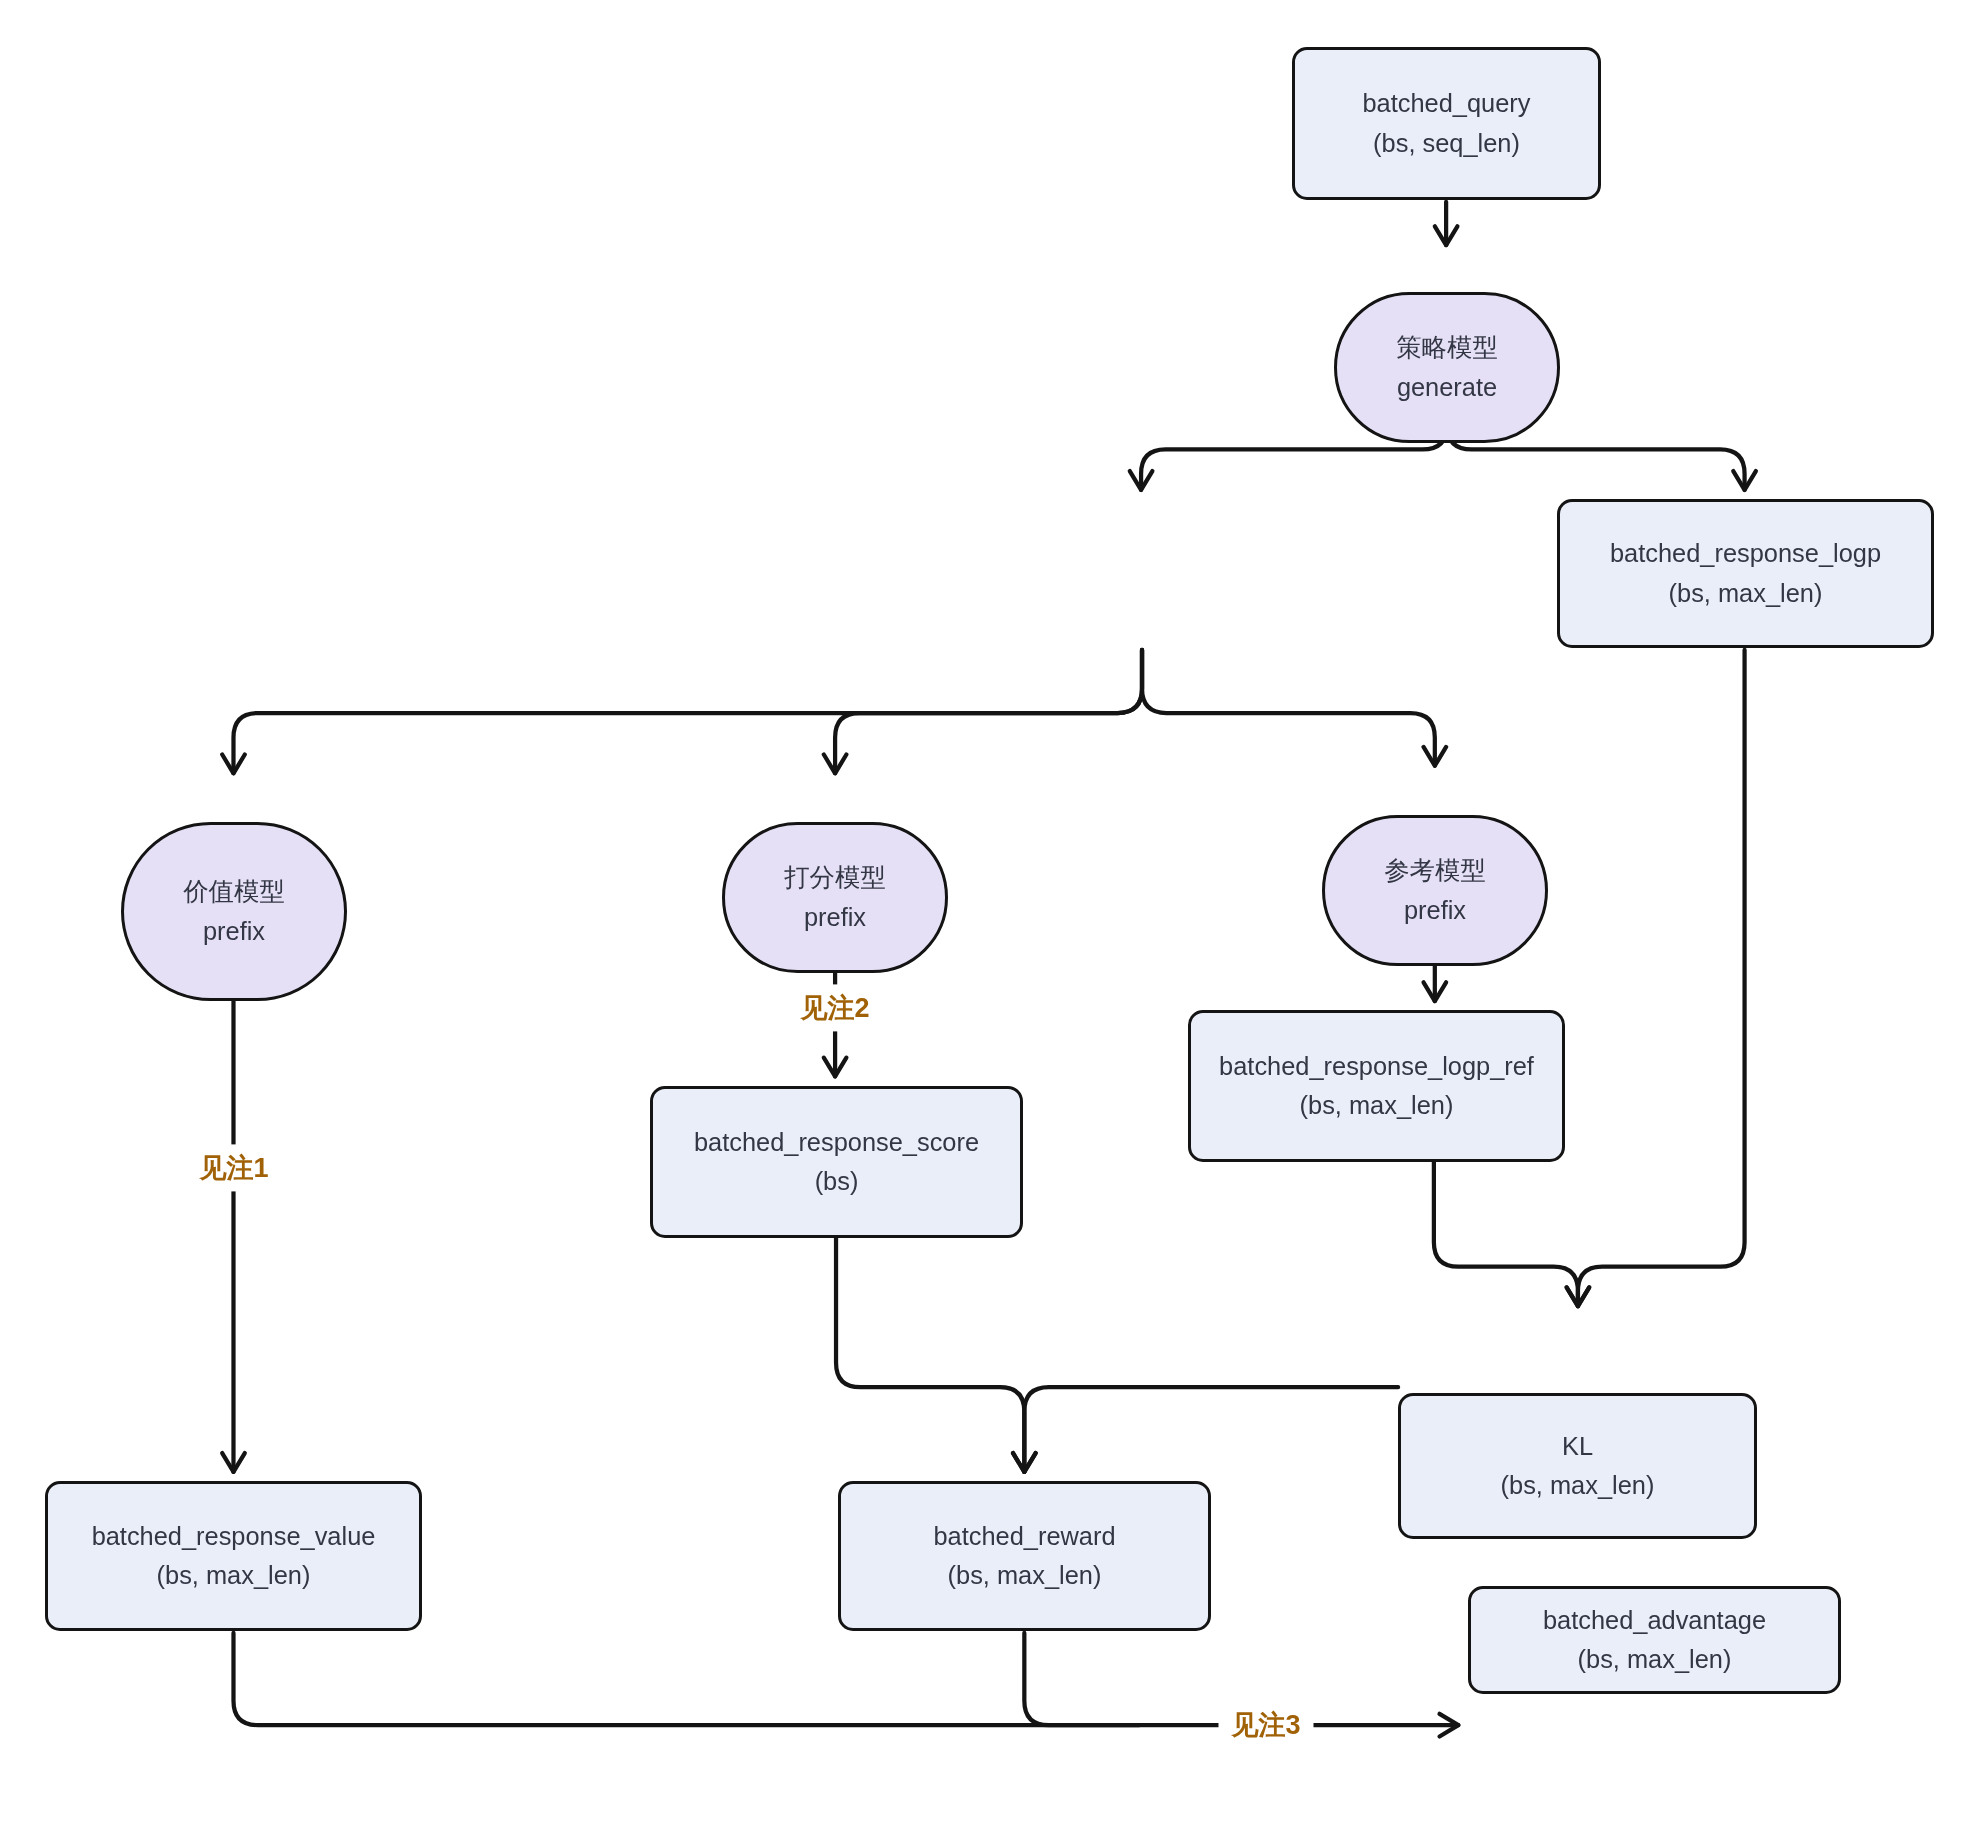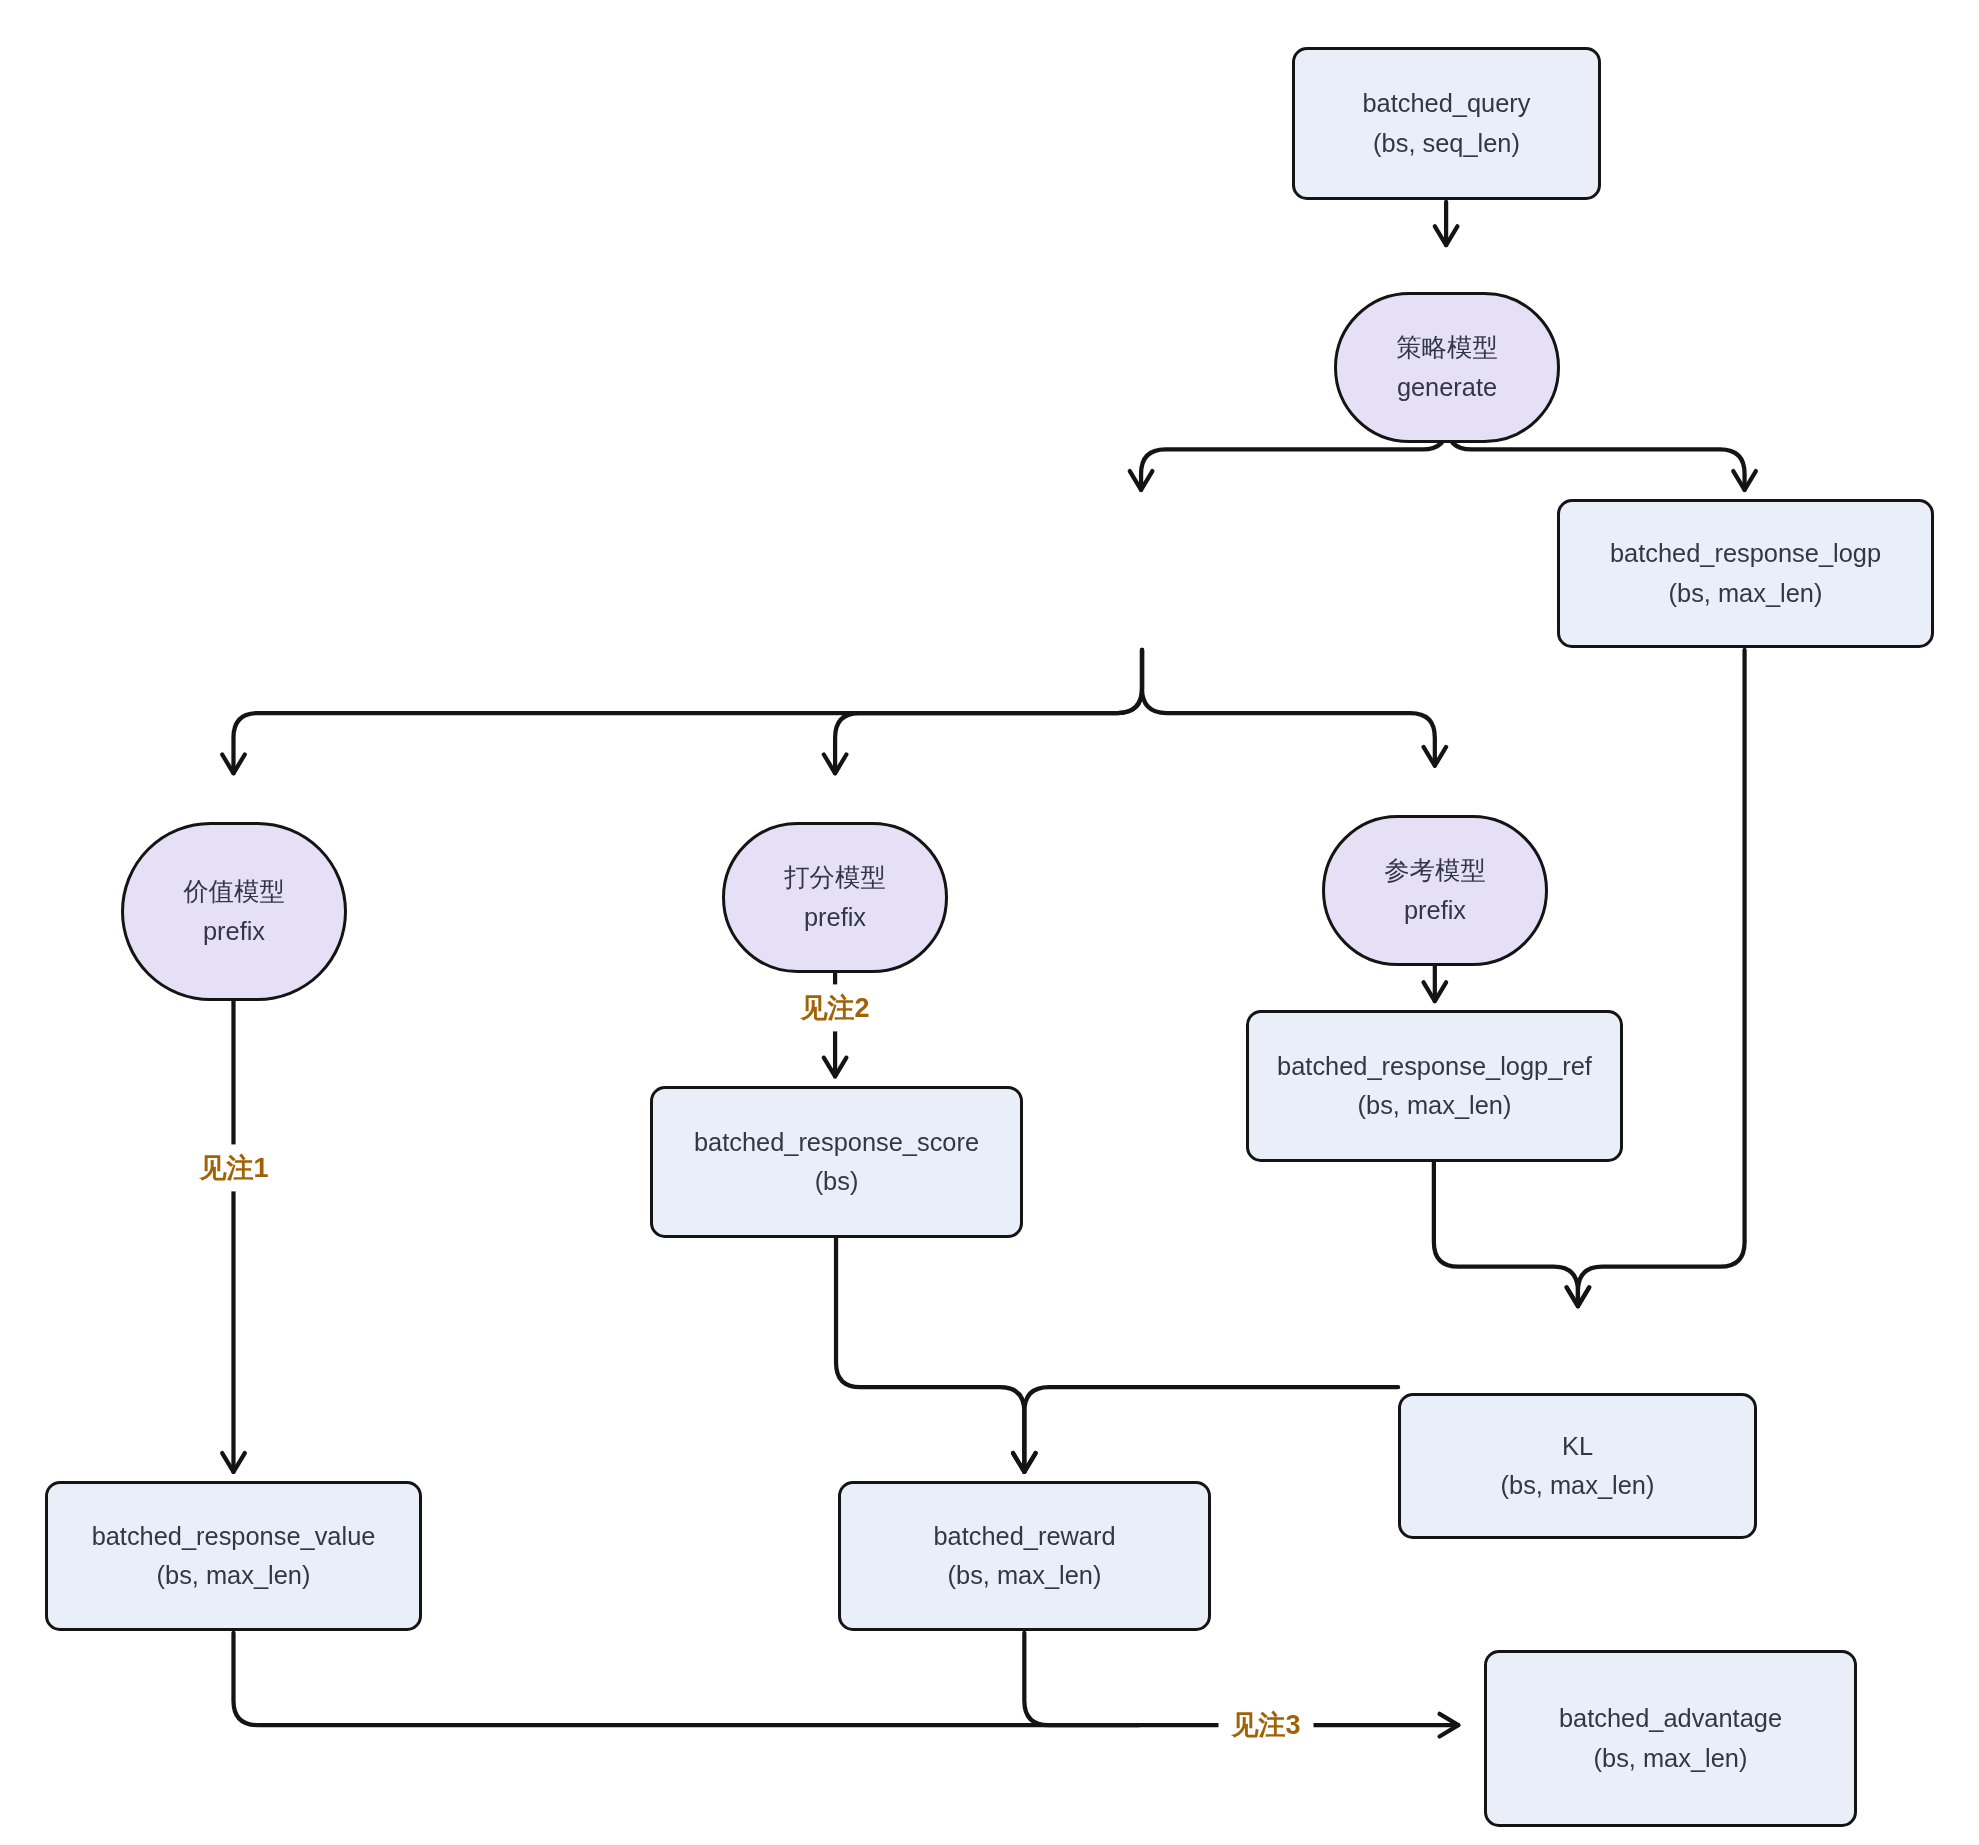--- a/index.html
+++ b/index.html
@@ -122,41 +122,41 @@
   <div class="node pill" style="left:1322px;top:775px;width:226px;height:151px;">
     <span>参考模型</span>
     <span>prefix</span>
   </div>
 
   <div class="node" style="left:650px;top:1086px;width:373px;height:152px;">
     <span>batched_response_score</span>
     <span>(bs)</span>
   </div>
 
-  <div class="node" style="left:1246px;top:1010px;width:377px;height:152px;">
+  <div class="node" style="left:1188px;top:1010px;width:377px;height:152px;">
     <span>batched_response_logp_ref</span>
     <span>(bs, max_len)</span>
   </div>
 
   <div class="node" style="left:1398px;top:1393px;width:359px;height:146px;">
     <span>KL</span>
     <span>(bs, max_len)</span>
   </div>
 
   <div class="node" style="left:45px;top:1481px;width:377px;height:150px;">
     <span>batched_response_value</span>
     <span>(bs, max_len)</span>
   </div>
 
   <div class="node" style="left:838px;top:1481px;width:373px;height:150px;">
     <span>batched_reward</span>
     <span>(bs, max_len)</span>
   </div>
 
-  <div class="node" style="left:1468px;top:1650px;width:373px;height:177px;margin-left:16px;">
+  <div class="node" style="left:1468px;top:1586px;width:373px;height:108px;">
     <span>batched_advantage</span>
     <span>(bs, max_len)</span>
   </div>
 
   <div class="edge-label" style="left:234px;top:1168px;">见注1</div>
   <div class="edge-label" style="left:835px;top:1008px;">见注2</div>
   <div class="edge-label" style="left:1266px;top:1725px;">见注3</div>
 
 </div>
 

